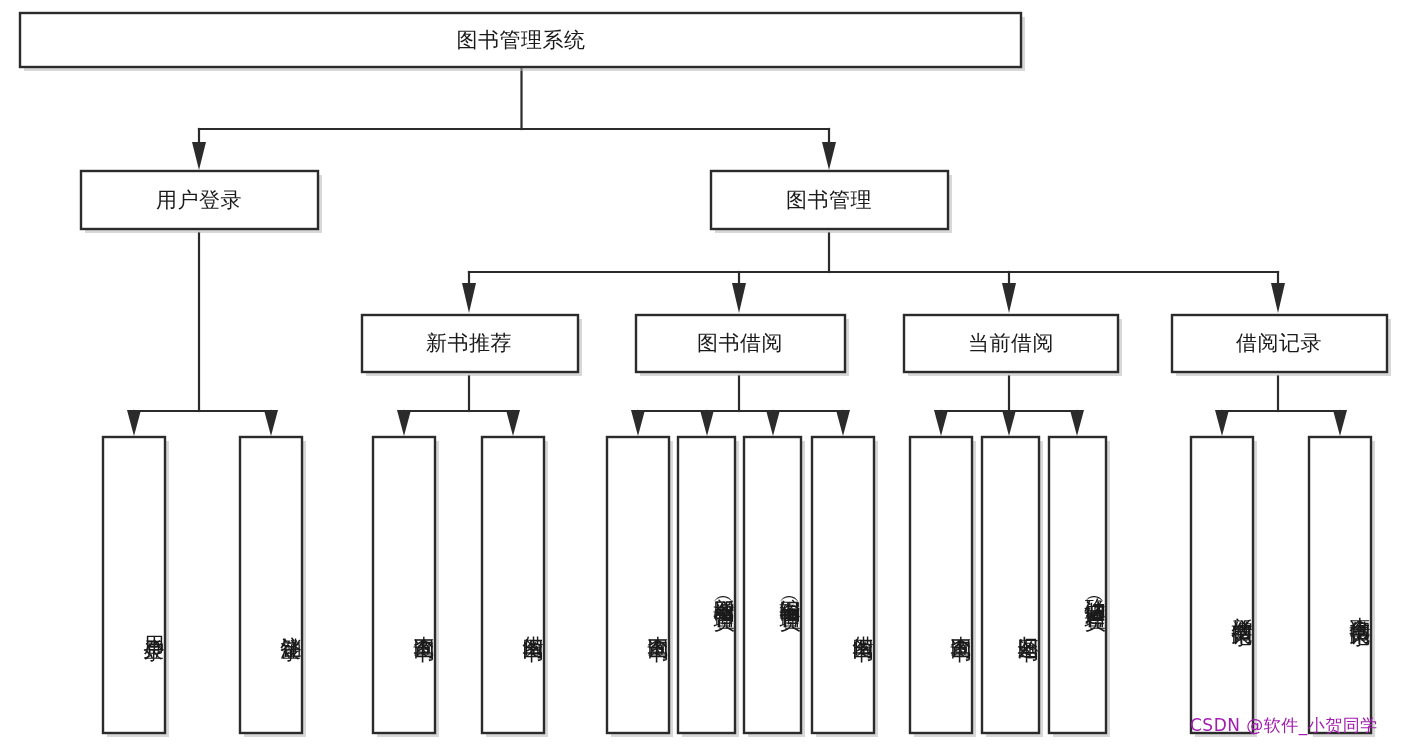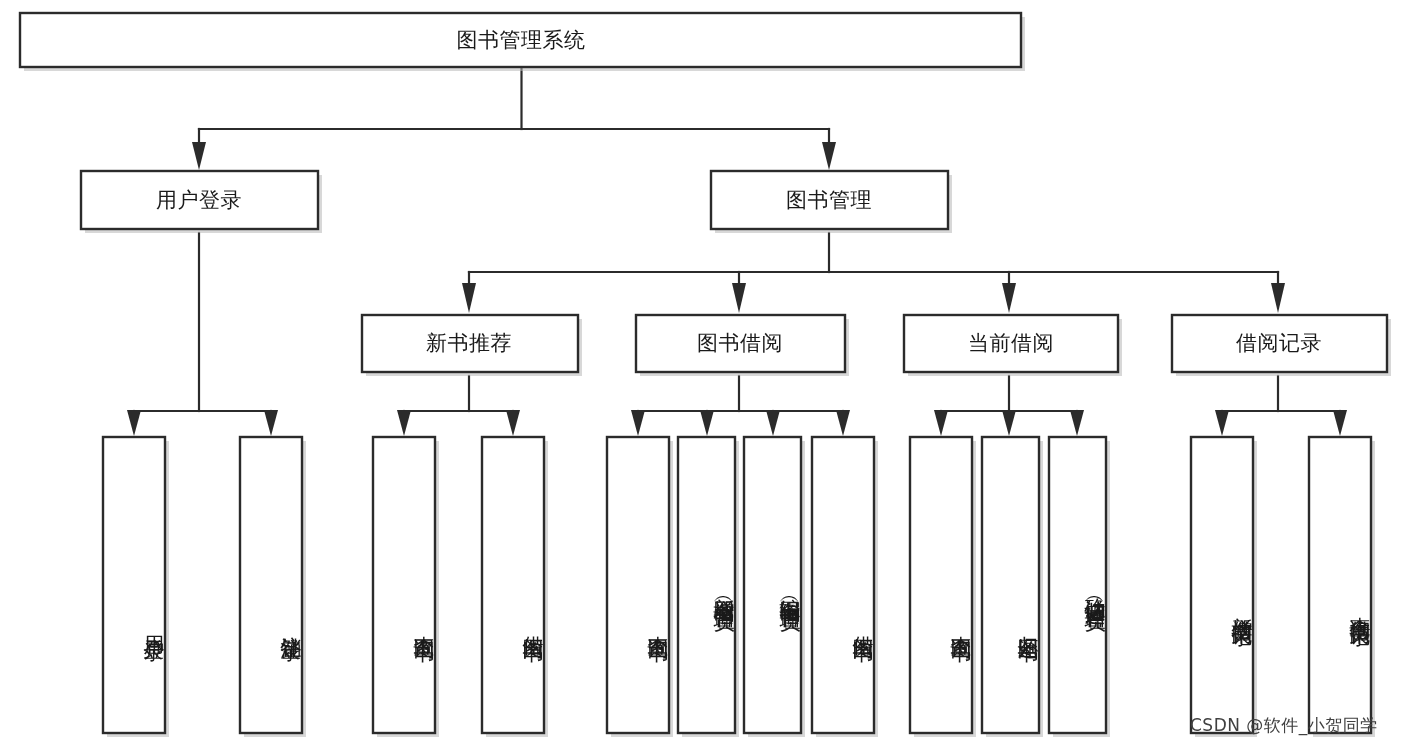--- a/index.html
+++ b/index.html
@@ -72,21 +72,21 @@
     letter-spacing: 2px;
     white-space: nowrap;
     pointer-events: none;
   }
   .watermark {
     position: absolute;
     left: 1190px;
     top: 714px;
     font-family: "DejaVu Sans", "Liberation Sans", sans-serif;
     font-size: 17px;
-    color: #404040;
+    color: #a21caf;
     white-space: nowrap;
     letter-spacing: 0.5px;
   }
 </style>
 </head>
 <body>
 
 <div id="diagram-root">
 
   <svg id="diagram-svg" viewBox="0 0 1405 747">

